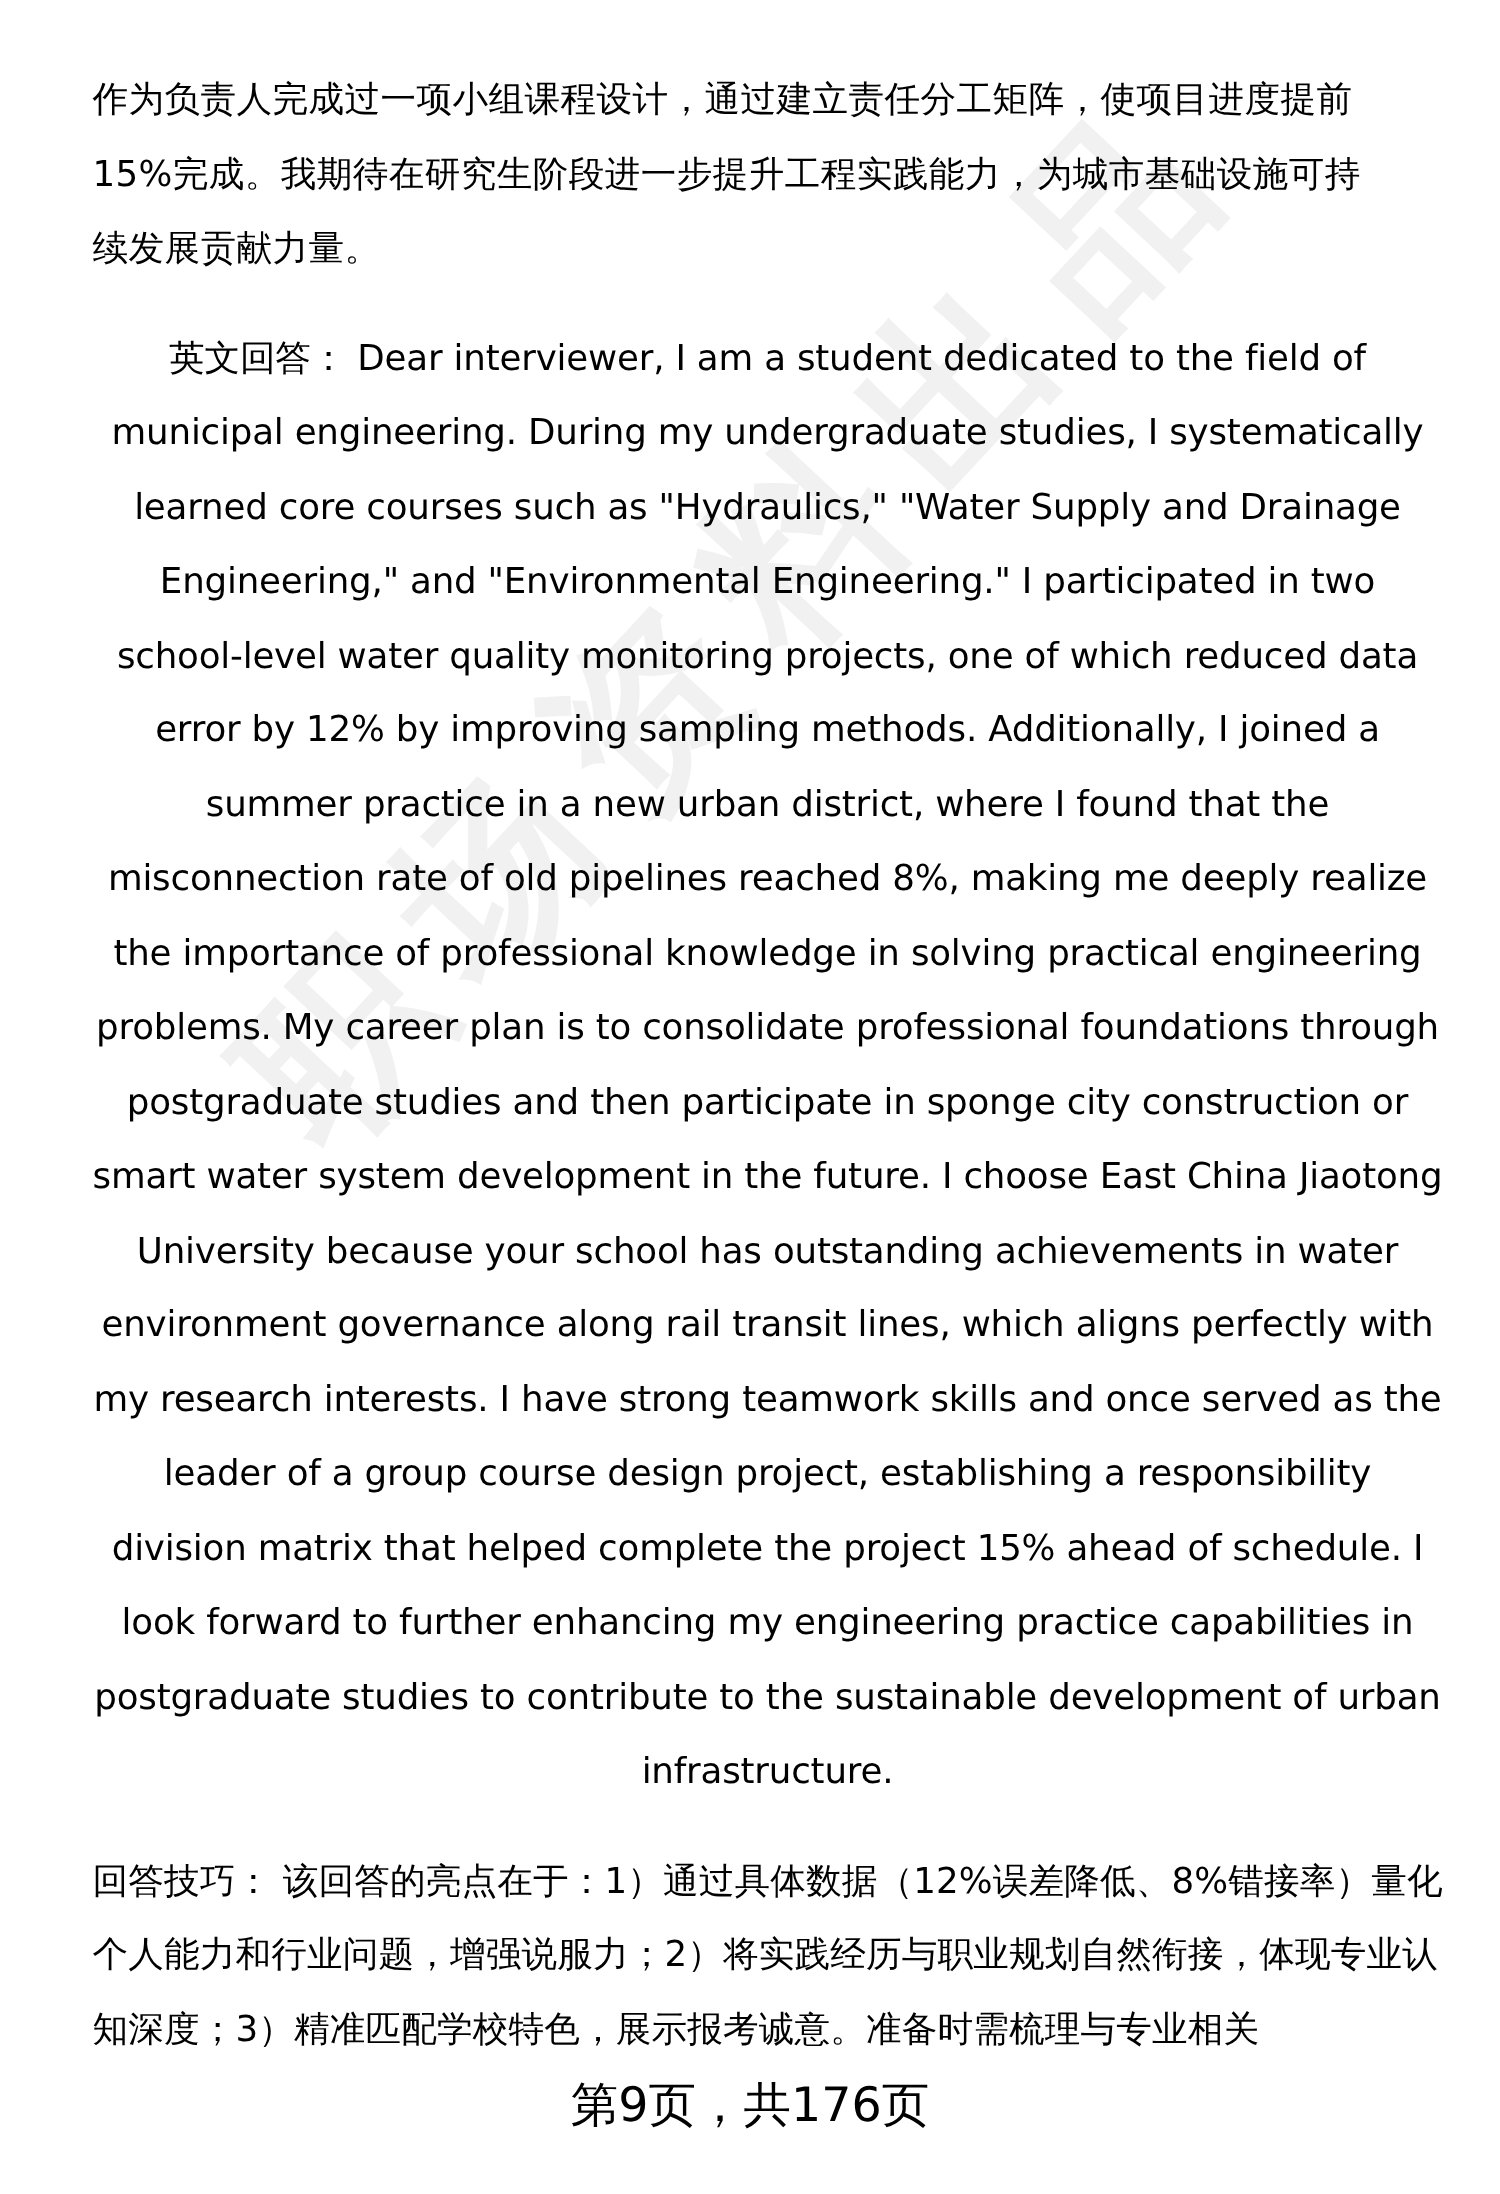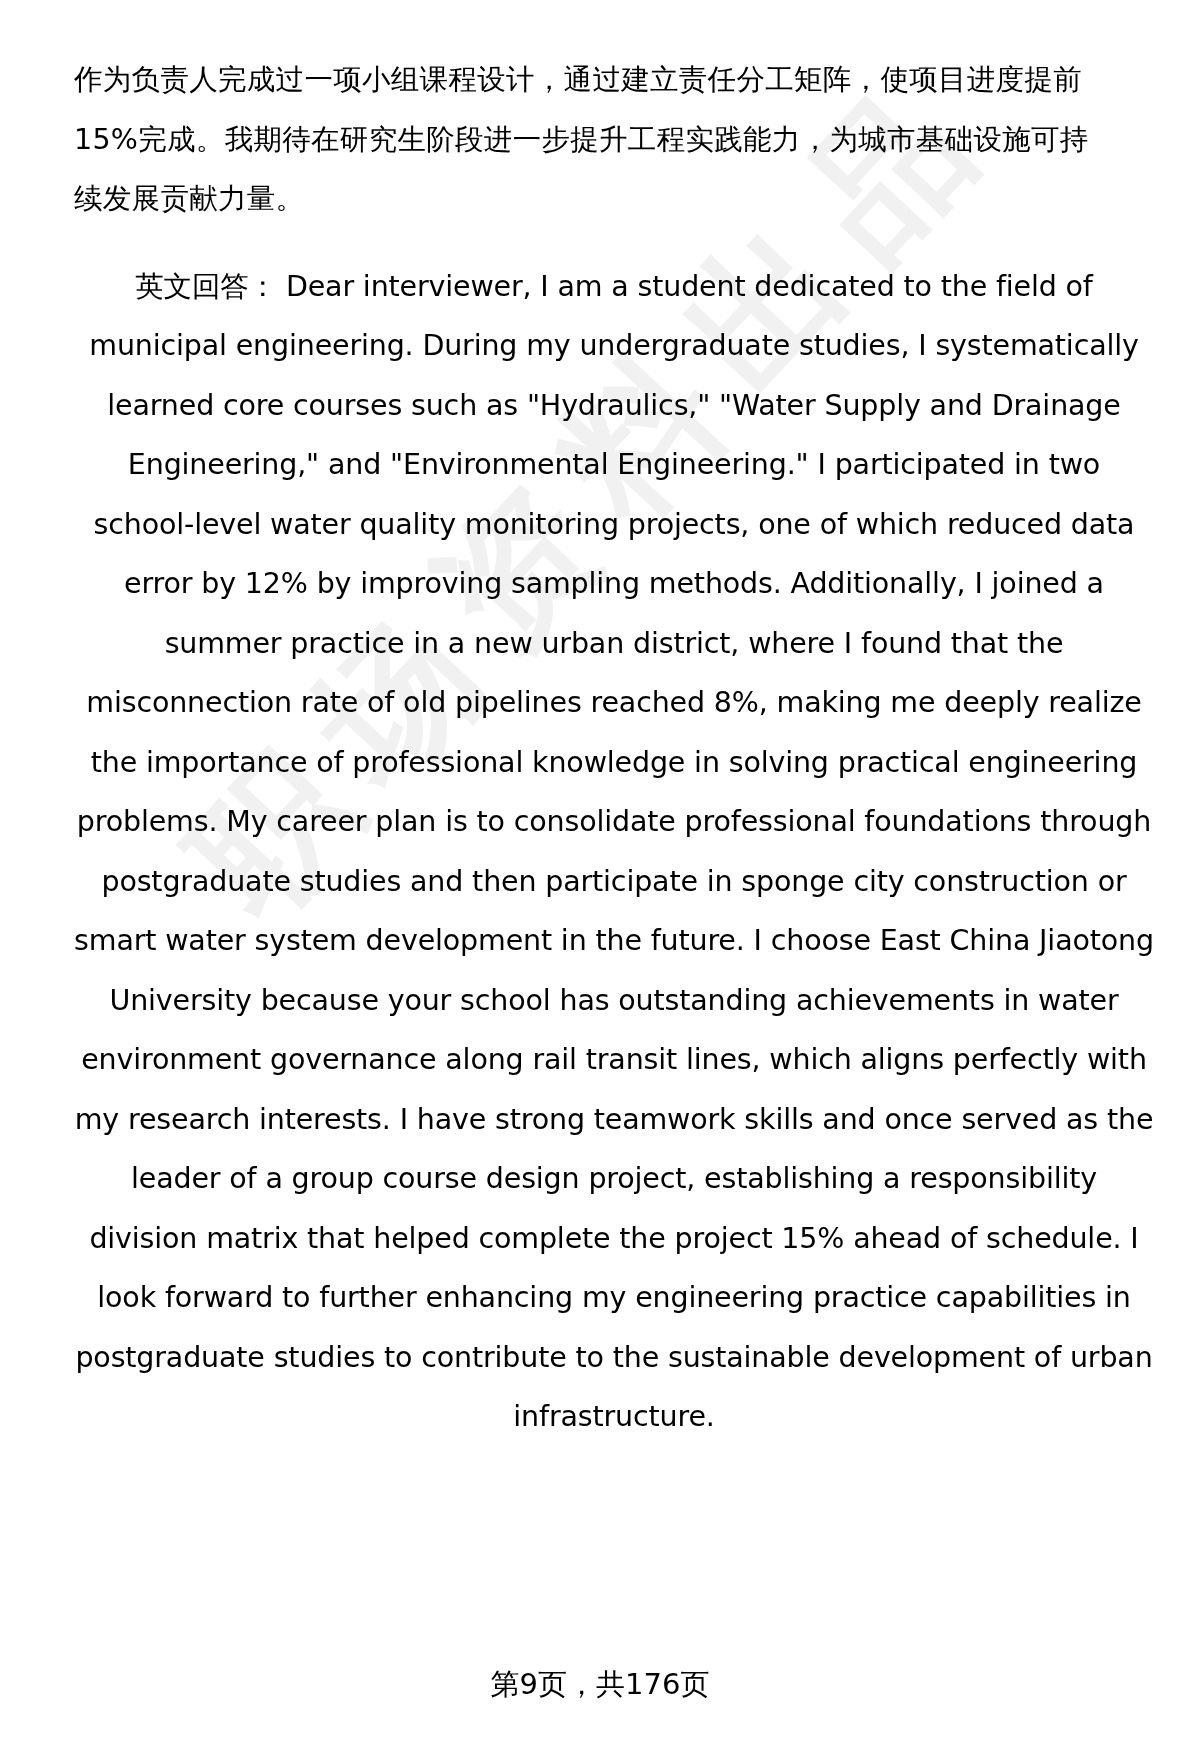--- a/index.html
+++ b/index.html
@@ -53,21 +53,21 @@
   .label { }
   .para-1 { width: 1020px; letter-spacing: 0.3px; }
   .para-en { width: 1080px; letter-spacing: -0.15px; word-spacing: 0px; text-align: center; }
   .para-tip { width: 1095px; letter-spacing: 0.1px; }
   .footer {
     position: absolute;
     left: 0;
     width: 1200px;
     top: 1662px;
     text-align: center;
-    font-size: 29px;
+    font-size: 38px;
     line-height: 44px;
     z-index: 1;
   }
 </style>
 </head>
 <body>
 
 <div class="page">
 
   <div class="watermark">职场资料出品</div>
@@ -75,20 +75,21 @@
   <div class="content">
 
     <p class="para para-1">作为负责人完成过一项小组课程设计，通过建立责任分工矩阵，使项目进度提前15%完成。我期待在研究生阶段进一步提升工程实践能力，为城市基础设施可持续发展贡献力量。</p>
 
     <div class="para-gap"></div>
 
     <p class="para para-en"><span class="label">英文回答：</span><span> Dear interviewer, I am a student dedicated to the field of municipal engineering. During my undergraduate studies, I systematically learned core courses such as "Hydraulics," "Water Supply and Drainage Engineering," and "Environmental Engineering." I participated in two school-level water quality monitoring projects, one of which reduced data error by 12% by improving sampling methods. Additionally, I joined a summer practice in a new urban district, where I found that the misconnection rate of old pipelines reached 8%, making me deeply realize the importance of professional knowledge in solving practical engineering problems. My career plan is to consolidate professional foundations through postgraduate studies and then participate in sponge city construction or smart water system development in the future. I choose East China Jiaotong University because your school has outstanding achievements in water environment governance along rail transit lines, which aligns perfectly with my research interests. I have strong teamwork skills and once served as the leader of a group course design project, establishing a responsibility division matrix that helped complete the project 15% ahead of schedule. I look forward to further enhancing my engineering practice capabilities in postgraduate studies to contribute to the sustainable development of urban infrastructure.</span></p>
 
     <div class="para-gap"></div>
 
+    <p class="para para-tip"><span class="label">回答技巧：</span><span> 该回答的亮点在于：1）通过具体数据（12%误差降低、8%错接率）量化个人能力和行业问题，增强说服力；2）将实践经历与职业规划自然衔接，体现专业认知深度；3）精准匹配学校特色，展示报考诚意。准备时需梳理与专业相关</span></p>
 
   </div>
 
   <div class="footer">
     <span>第9页，共176页</span>
   </div>
 
 </div>
 
 </body></html>

